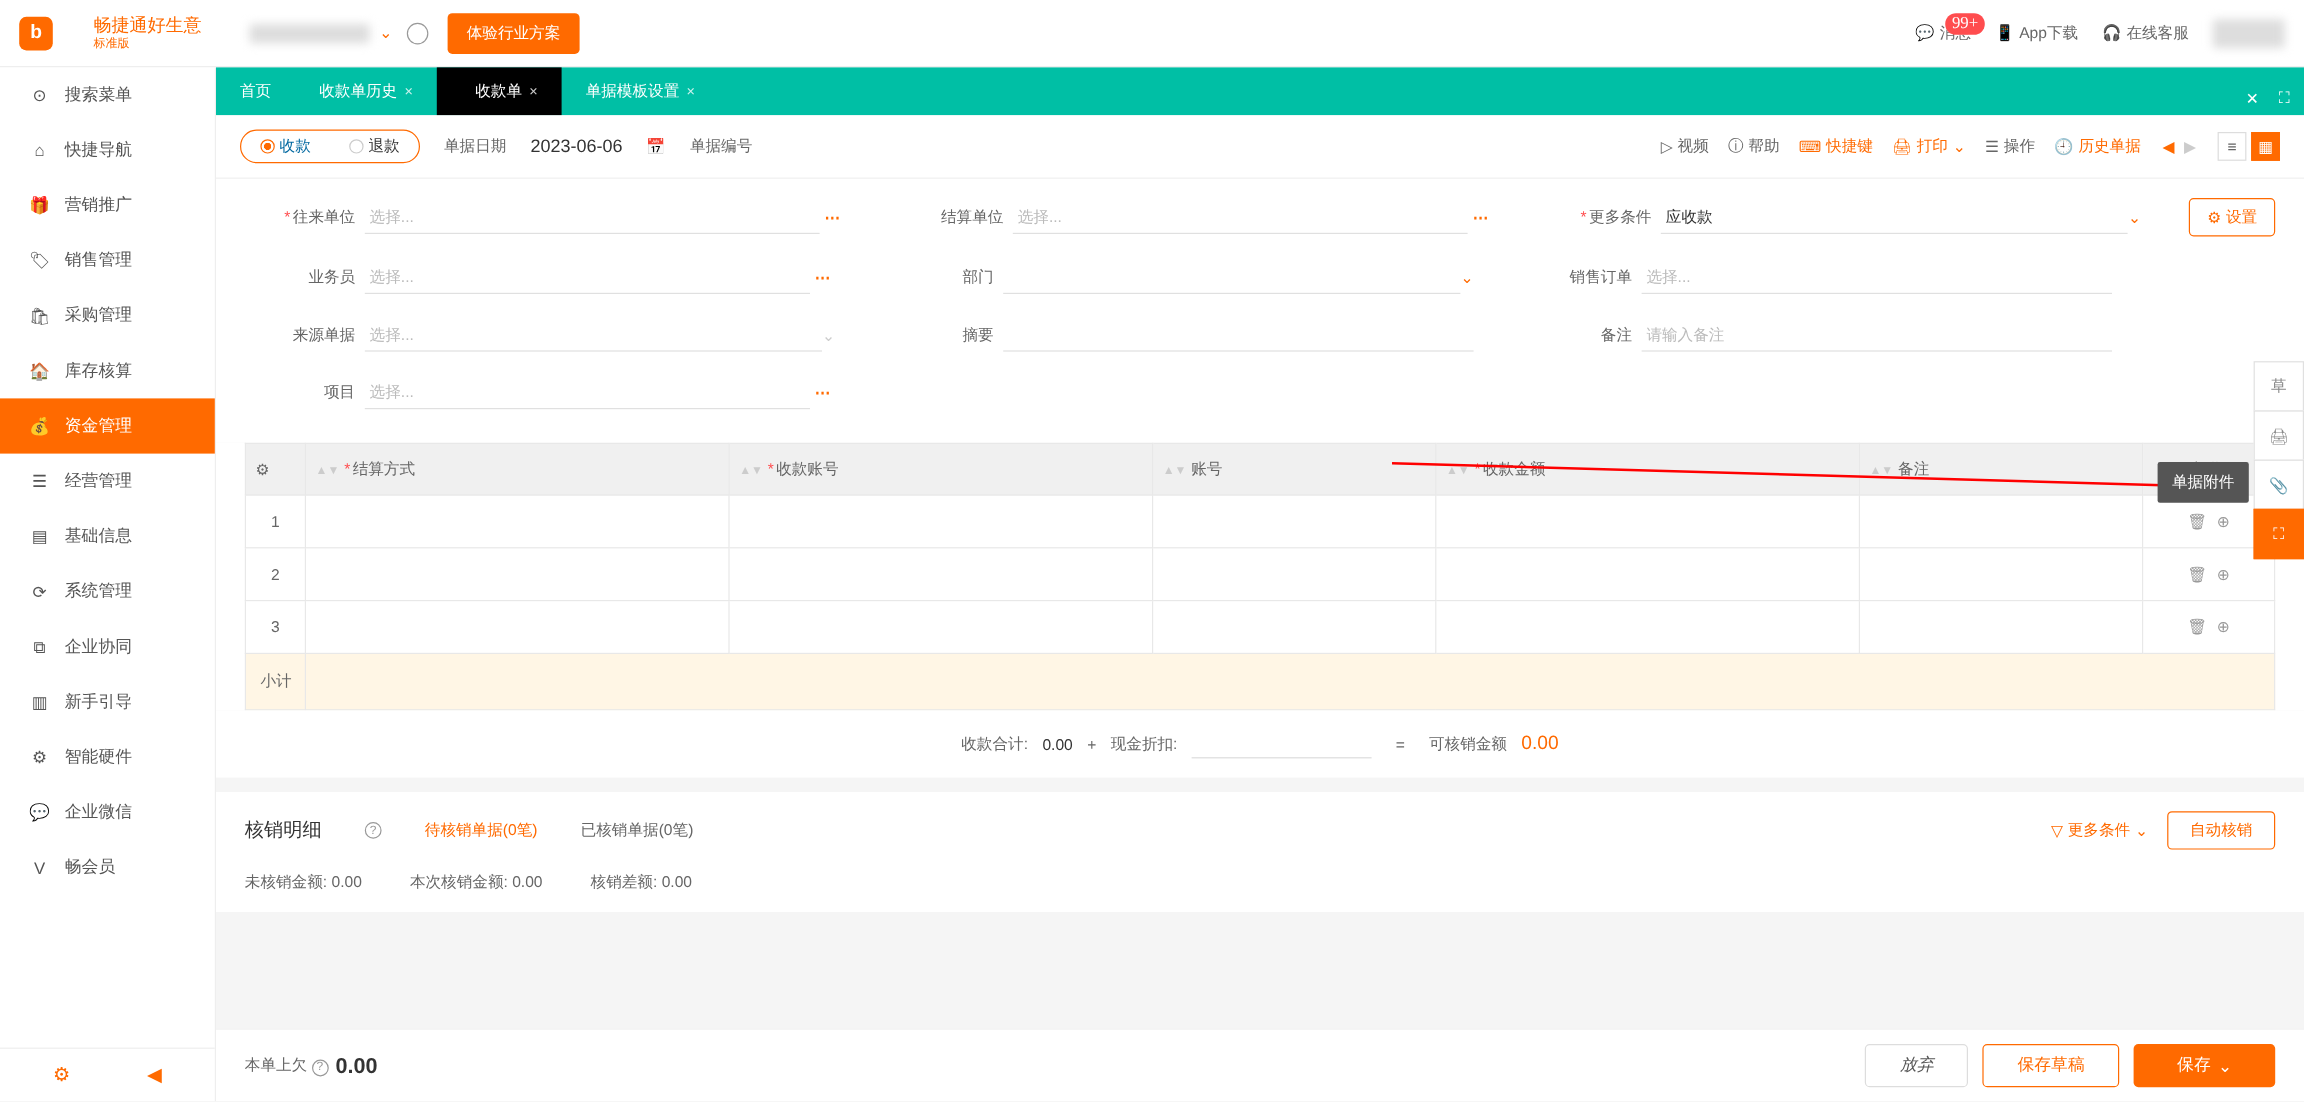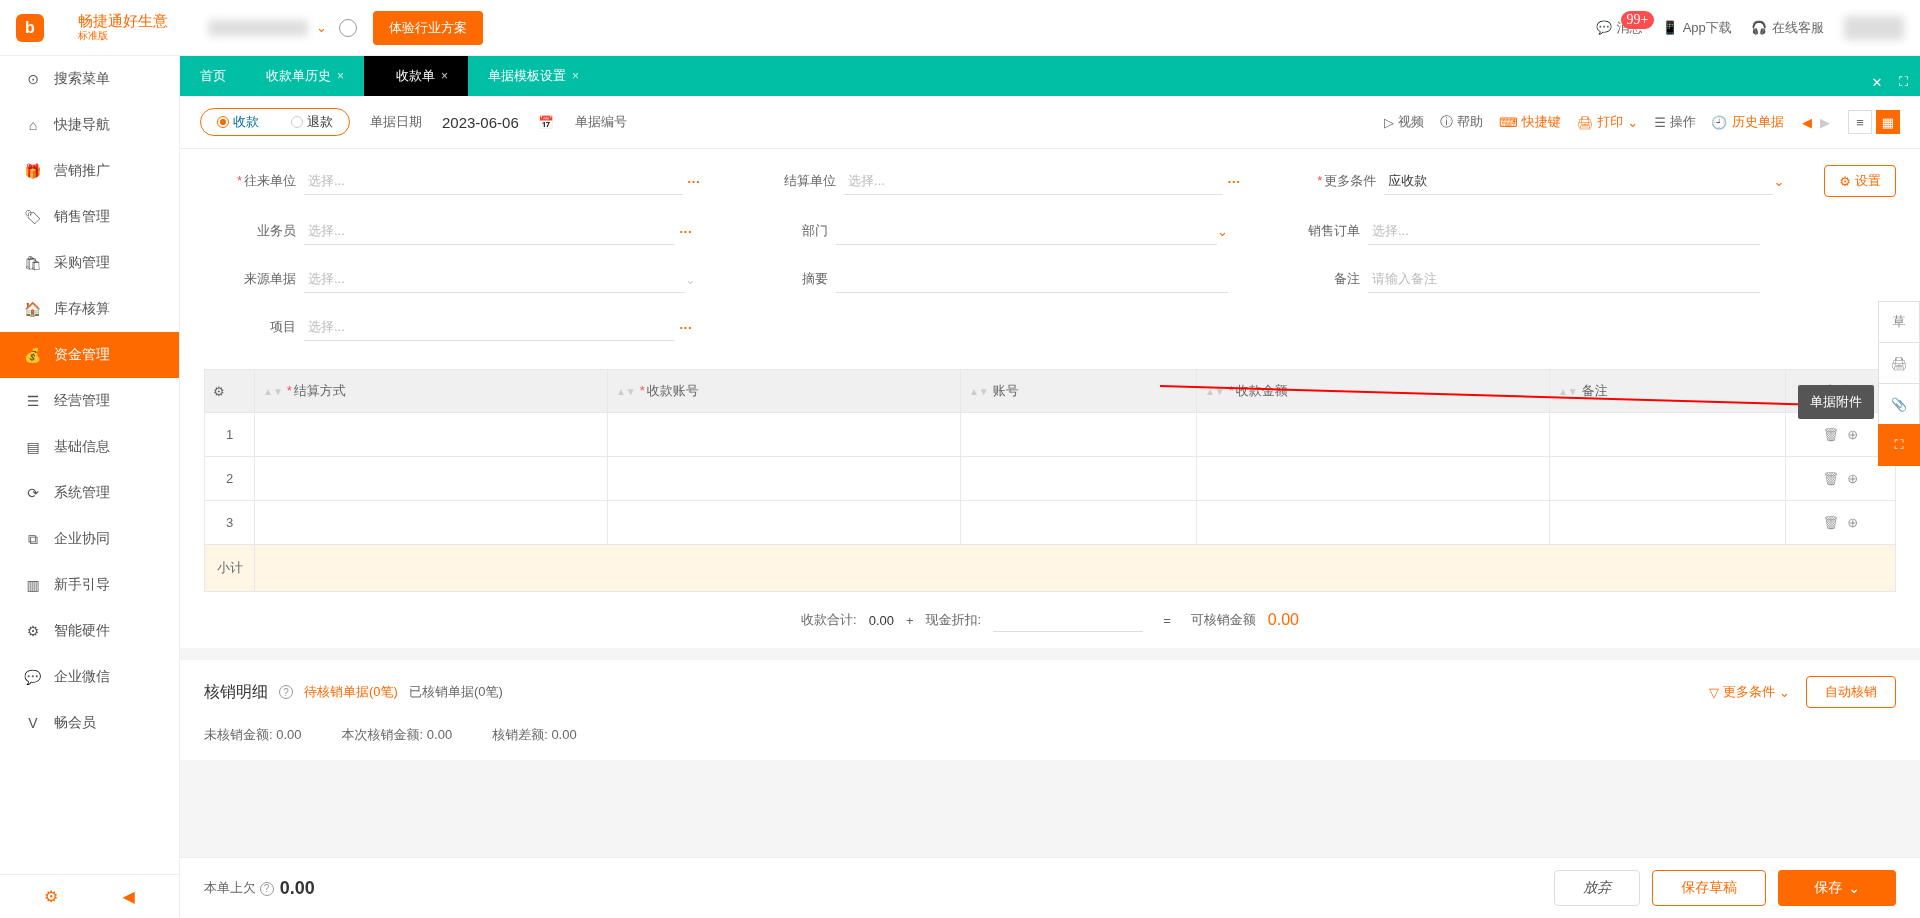--- a/index.html
+++ b/index.html
@@ -86,21 +86,21 @@
 
 .totals { background: #fff; padding: 16px 24px; display: flex; justify-content: center; align-items: center; gap: 12px; font-size: 13px; color: #666; }
 .totals .val0 { color: #333; }
 .totals .eq { margin: 0 8px; }
 .totals .final-lbl { color: #666; }
 .totals .final { color: #ff6a00; font-size: 16px; }
 .totals input { border: none; border-bottom: 1px solid #ddd; width: 150px; padding: 4px; outline: none; }
 
 
 .detail-sec { background: #fff; margin-top: 12px; padding: 16px 24px; }
-.detail-hdr { display: flex; align-items: center; gap: 11px; }
+.detail-hdr { display: flex; align-items: center; gap: 36px; }
 .detail-title { font-size: 16px; color: #333; }
 .q-ic { display: inline-flex; width: 14px; height: 14px; border: 1px solid #999; border-radius: 50%; align-items: center; justify-content: center; font-size: 10px; color: #999; cursor: pointer; }
 .dt-tab { cursor: pointer; color: #666; font-size: 13px; }
 .dt-tab.act { color: #ff6a00; }
 .detail-hdr-r { margin-left: auto; display: flex; gap: 16px; align-items: center; }
 .more-cond { color: #ff6a00; display: flex; align-items: center; gap: 4px; cursor: pointer; font-size: 13px; }
 .btn-outline-gray { border: 1px solid #ff6a00; color: #ff6a00; background: #fff; padding: 6px 18px; border-radius: 4px; cursor: pointer; font-size: 13px; }
 .detail-amts { display: flex; gap: 40px; margin-top: 18px; font-size: 13px; color: #666; }
 
 

